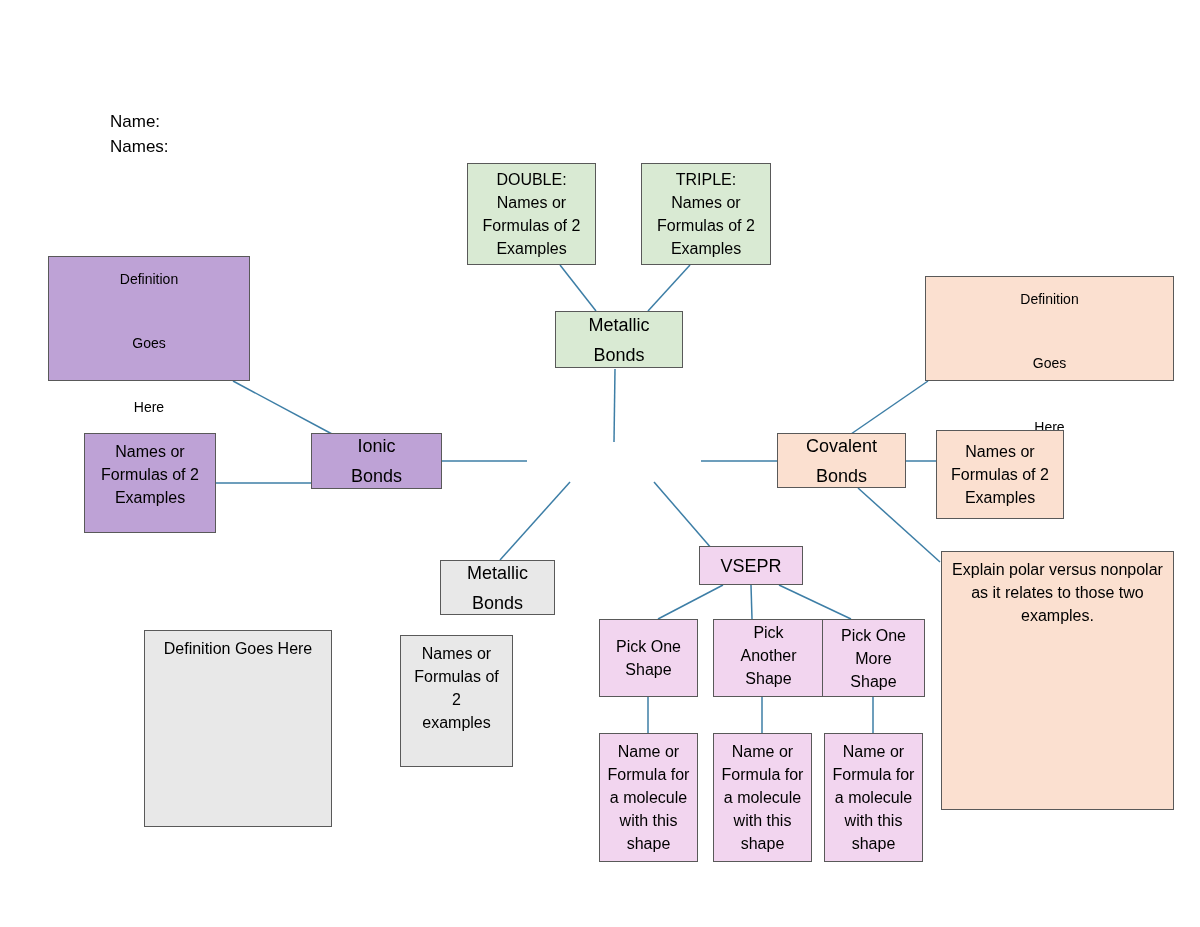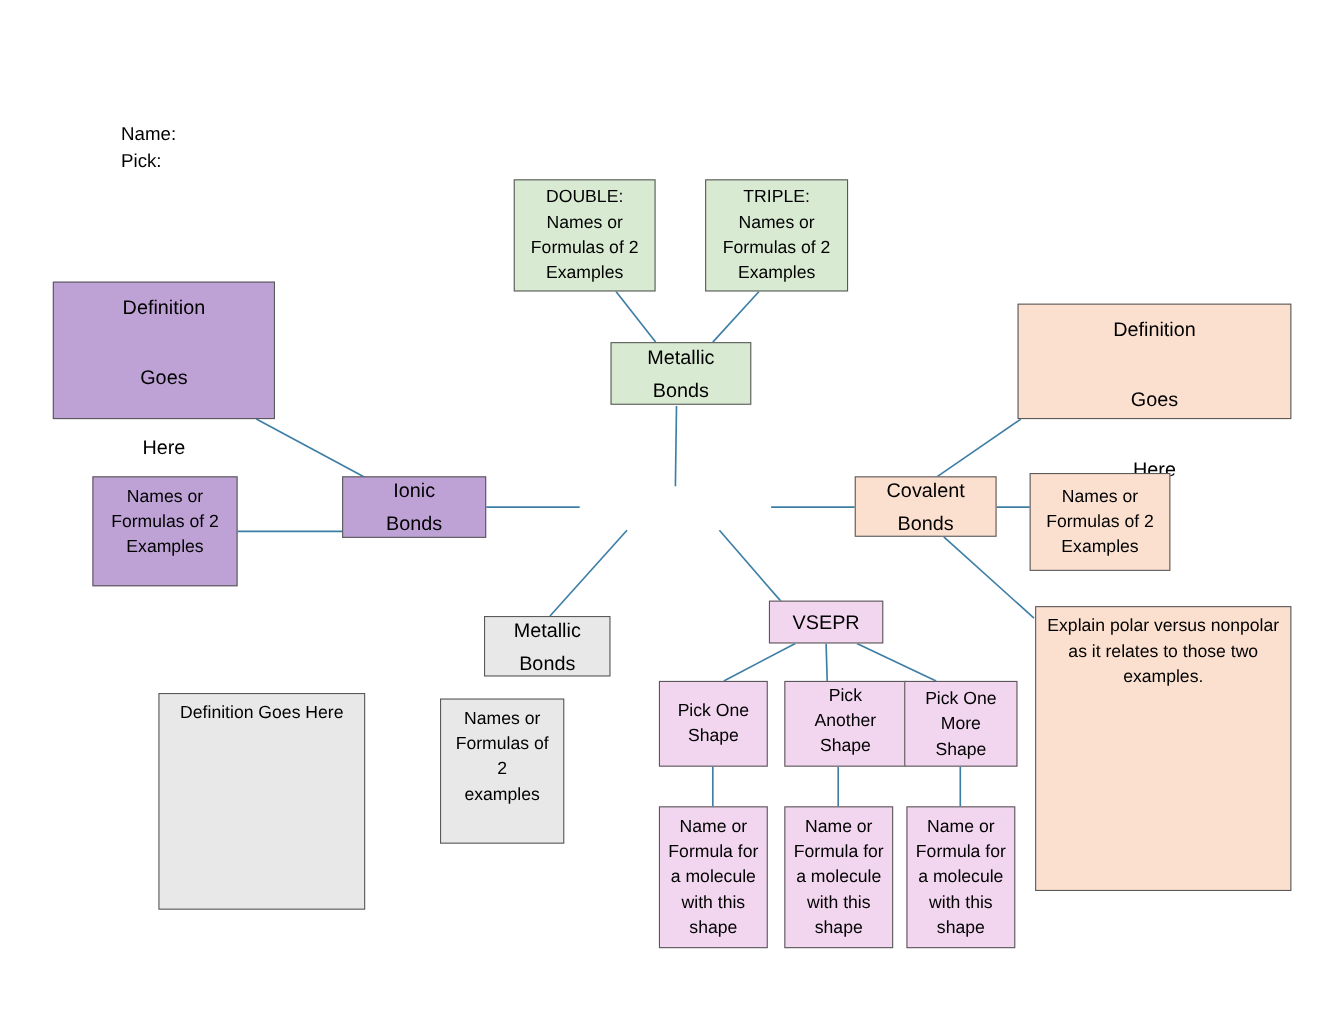--- a/index.html
+++ b/index.html
@@ -49,21 +49,21 @@
     display: block;
     white-space: pre-line;
   }
   
   .v-center { align-items: center; }
   .v-top    { align-items: flex-start; }
 
   
   .t-lg .txt { font-size: 18px; line-height: 30px; }
   .t-md .txt { font-size: 16px; line-height: 23px; }
-  .t-sp .txt { font-size: 18px; line-height: 32px; }
+  .t-sp .txt { font-size: 14px; line-height: 32px; }
 
   
   .c-blue   { background: #bfe0f2; }
   .c-purple { background: #bea2d6; }
   .c-green  { background: #d9ead3; }
   .c-peach  { background: #fbe0d0; }
   .c-pink   { background: #f2d5ef; }
   .c-gray   { background: #e8e8e8; }
 </style>
 </head>
@@ -106,21 +106,21 @@
 
       <line x1="648" y1="697" x2="648" y2="733"></line>
 
       <line x1="762" y1="697" x2="762" y2="733"></line>
 
       <line x1="873" y1="697" x2="873" y2="733"></line>
     </g>
   </svg>
 
   <div class="hdr" style="left:110px; top:109px;">Name:</div>
-  <div class="hdr" style="left:110px; top:134px;">Pick:</div>
+  <div class="hdr" style="left:110px; top:134px;">Names:</div>
 
   <div class="node c-green t-md v-center" style="left:467px; top:163px; width:129px; height:102px;">
     <span class="txt">DOUBLE:
 Names or
 Formulas of 2
 Examples</span>
   </div>
 
   <div class="node c-green t-md v-center" style="left:641px; top:163px; width:130px; height:102px;">
     <span class="txt">TRIPLE:

